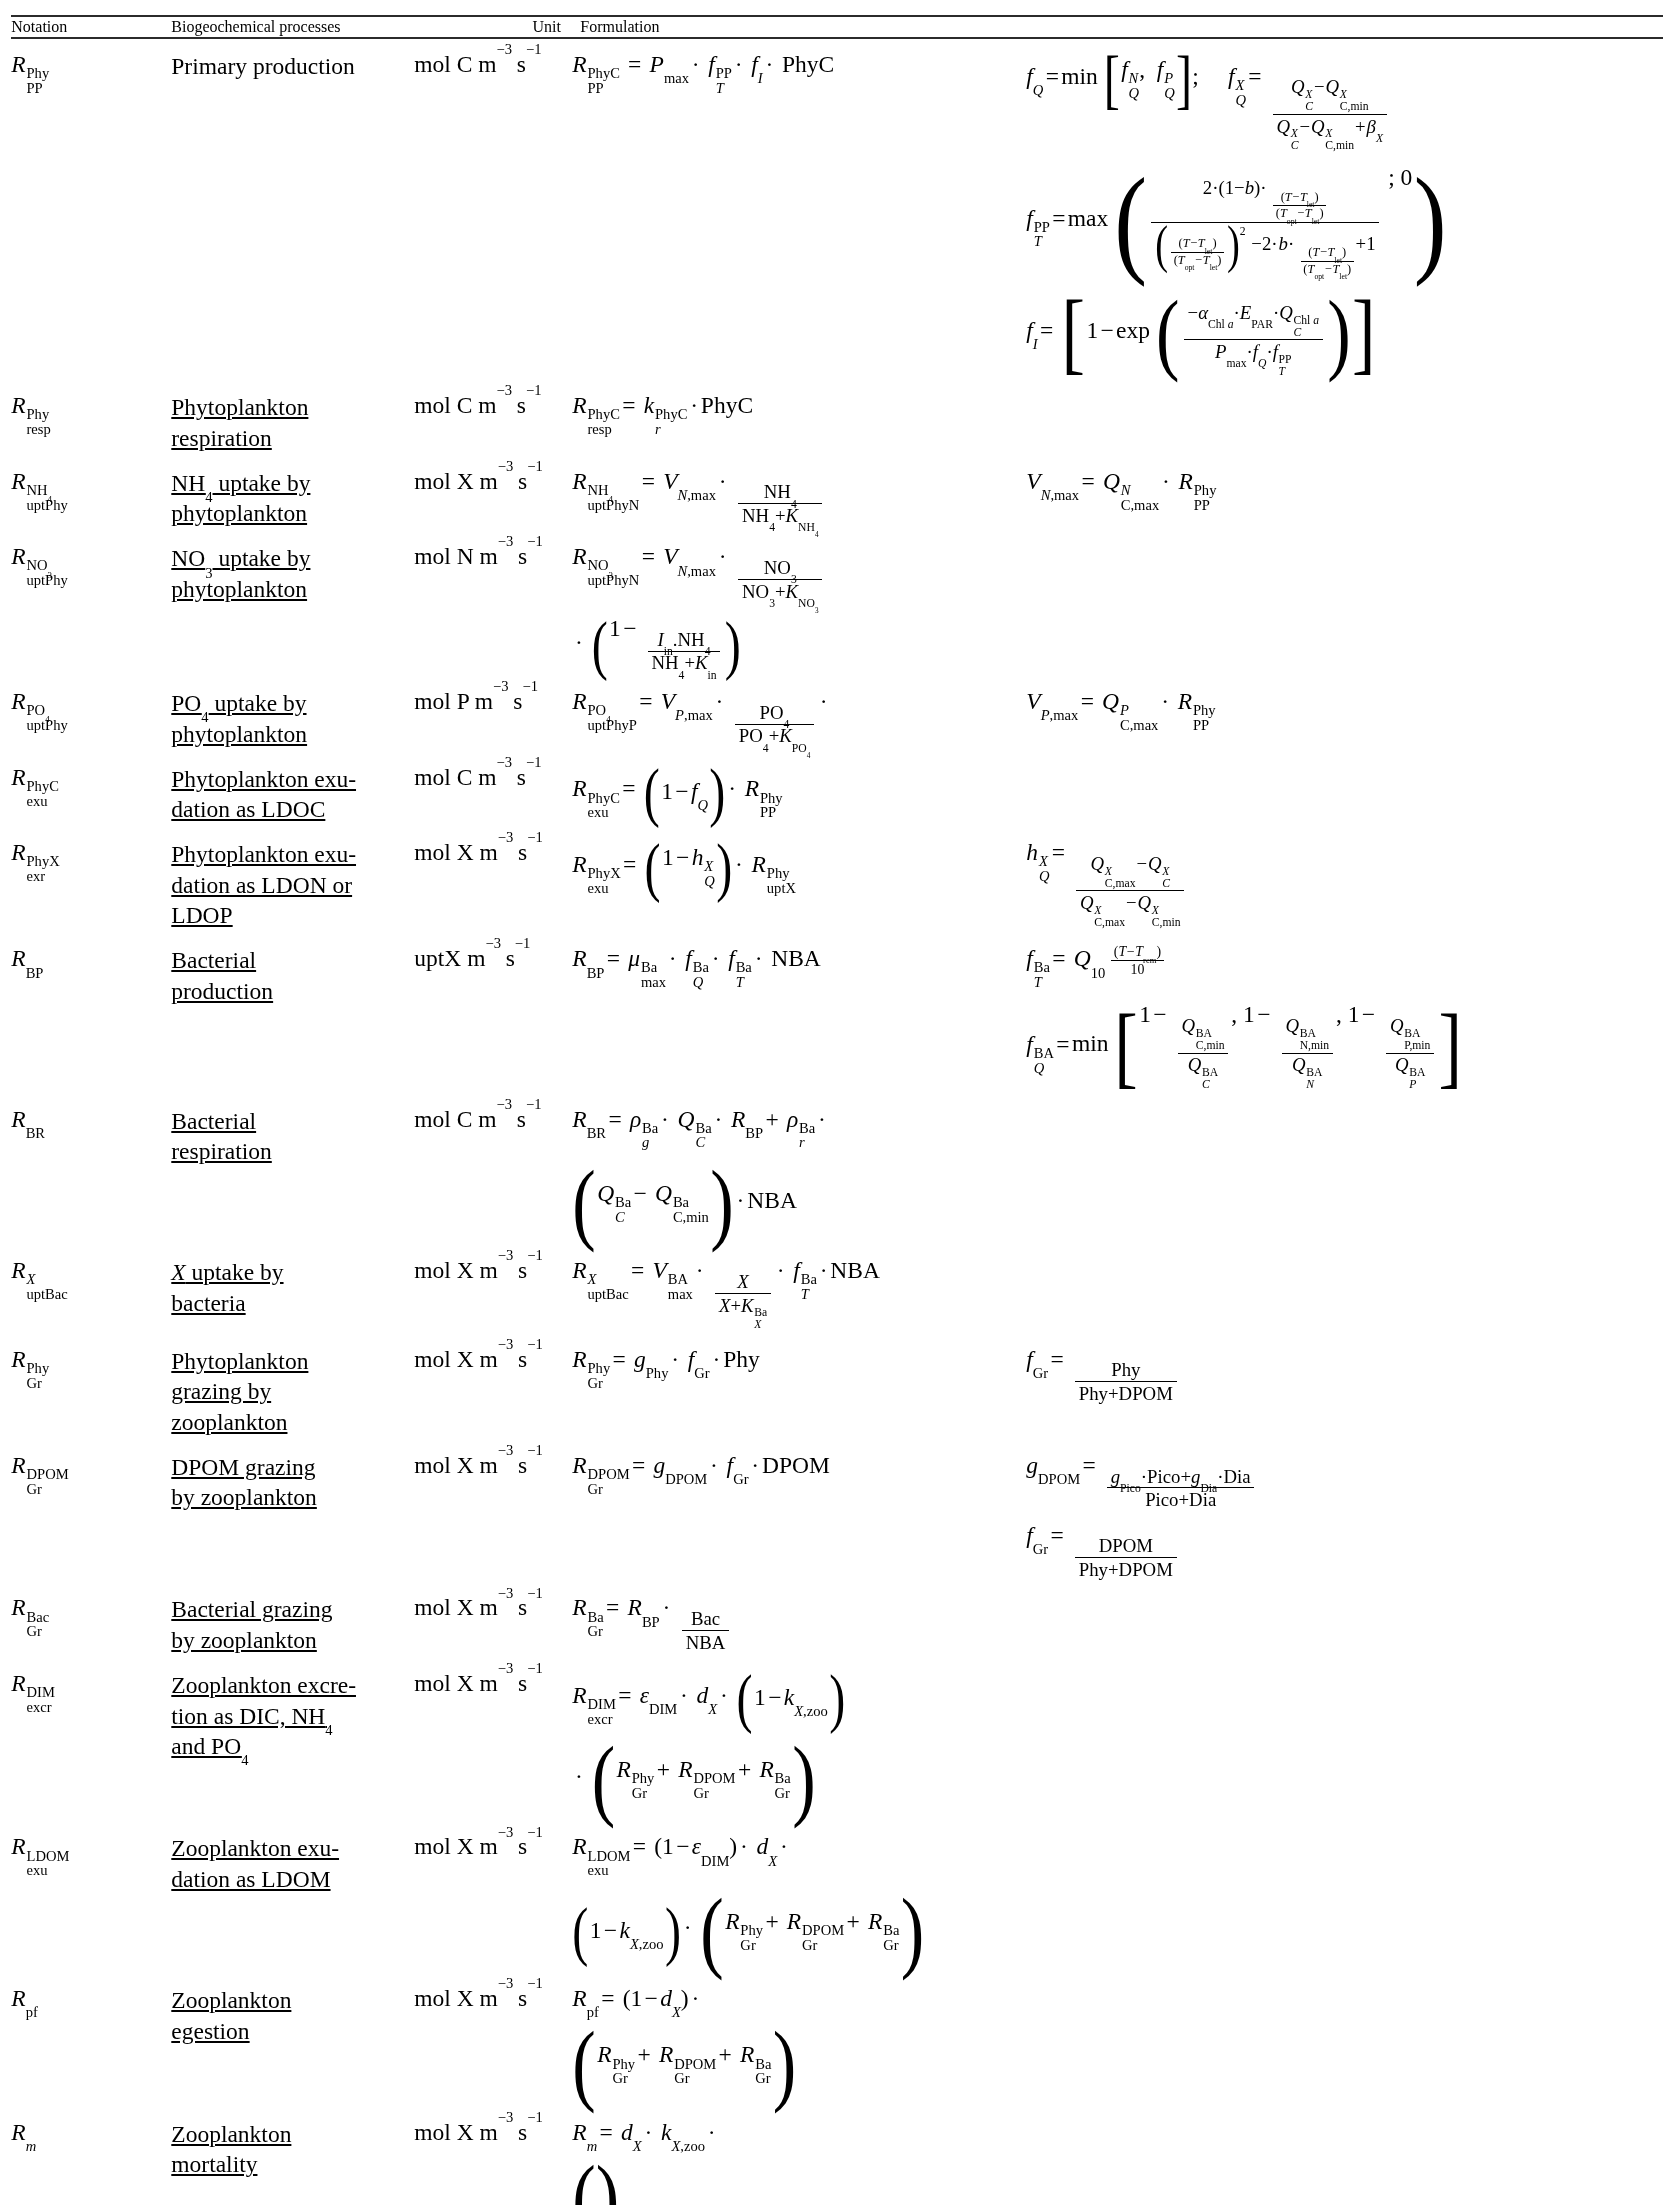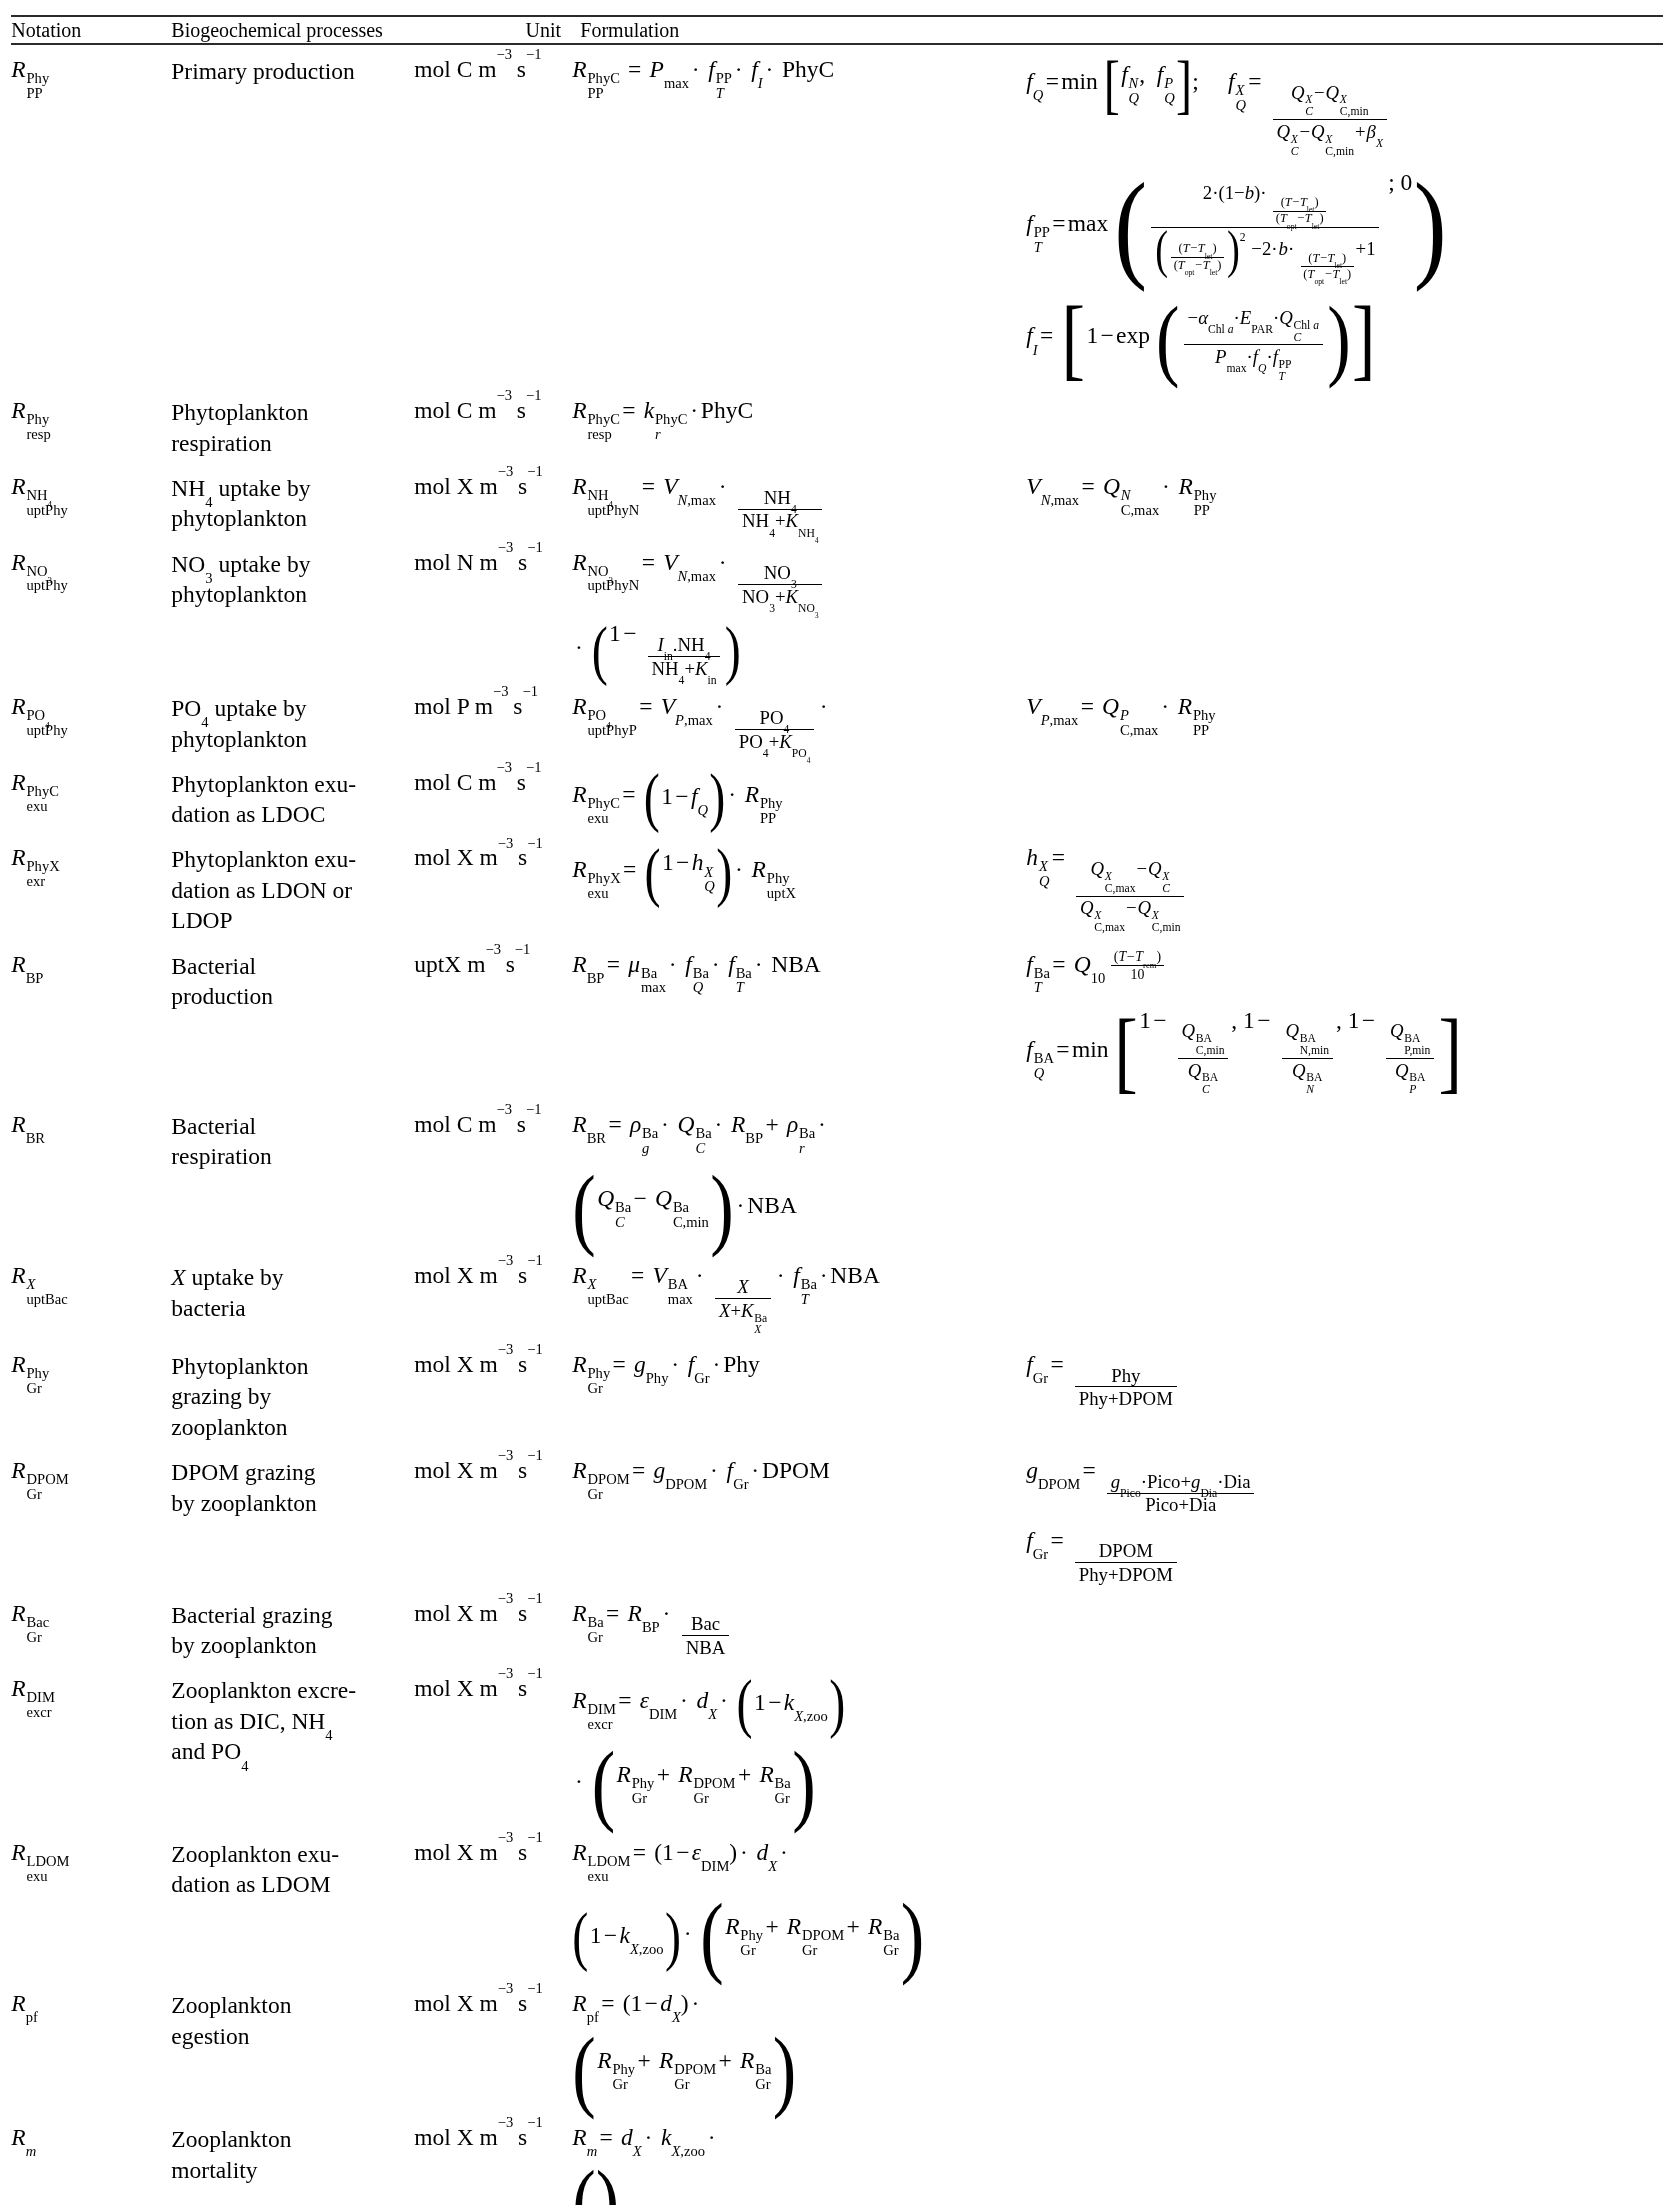--- a/index.html
+++ b/index.html
@@ -36,21 +36,21 @@
     text-align: left;
   }
   col.c-not  { width: 160px; }
   col.c-proc { width: 243px; }
   col.c-unit { width: 158px; }
   col.c-form { width: 454px; }
   col.c-aux  { width: 637px; }
 
   
   .hdr td {
-    font-size: 20px;
+    font-size: 16px;
     line-height: 1.30;
     padding: 16px 0 18px 0;
     font-family: Liberation Serif, serif;
   }
   .hdr .unit-cell { text-align: right; padding-right: 11.3px; margin-top: 40px; }
   .hdr .form-cell { padding-left: 8px; margin-top: 9px; }
   .hdr .proc-cell { padding-right: 24px; }
 
   
   tr.row > td { padding-top: 11.3px; padding-bottom: 3.2px; }
@@ -97,21 +97,21 @@
   .dl, .dr { font-family: "Liberation Serif", serif; }
   .s2 { font-size: 2.05em; transform: scaleY(1.35); display:inline-block; }
   .s3 { font-size: 3.00em; transform: scaleY(1.30); display:inline-block; }
   .s4 { font-size: 4.20em; transform: scaleY(1.22); display:inline-block; }
   .inner { display:inline-block; padding: 0 0.06em; }
 
   .op { padding: 0 0.10em; }
   .cdot { padding: 0 0.12em; }
   .thin { padding: 0 0.05em; }
 
-  .two-line { display: block; }
+  .two-line { display: block; text-decoration: underline; }
 </style>
 </head>
 <body>
 
 <div class="page">
 
   <div class="rule-top"></div>
 
   <table class="tbl">
     <colgroup>

